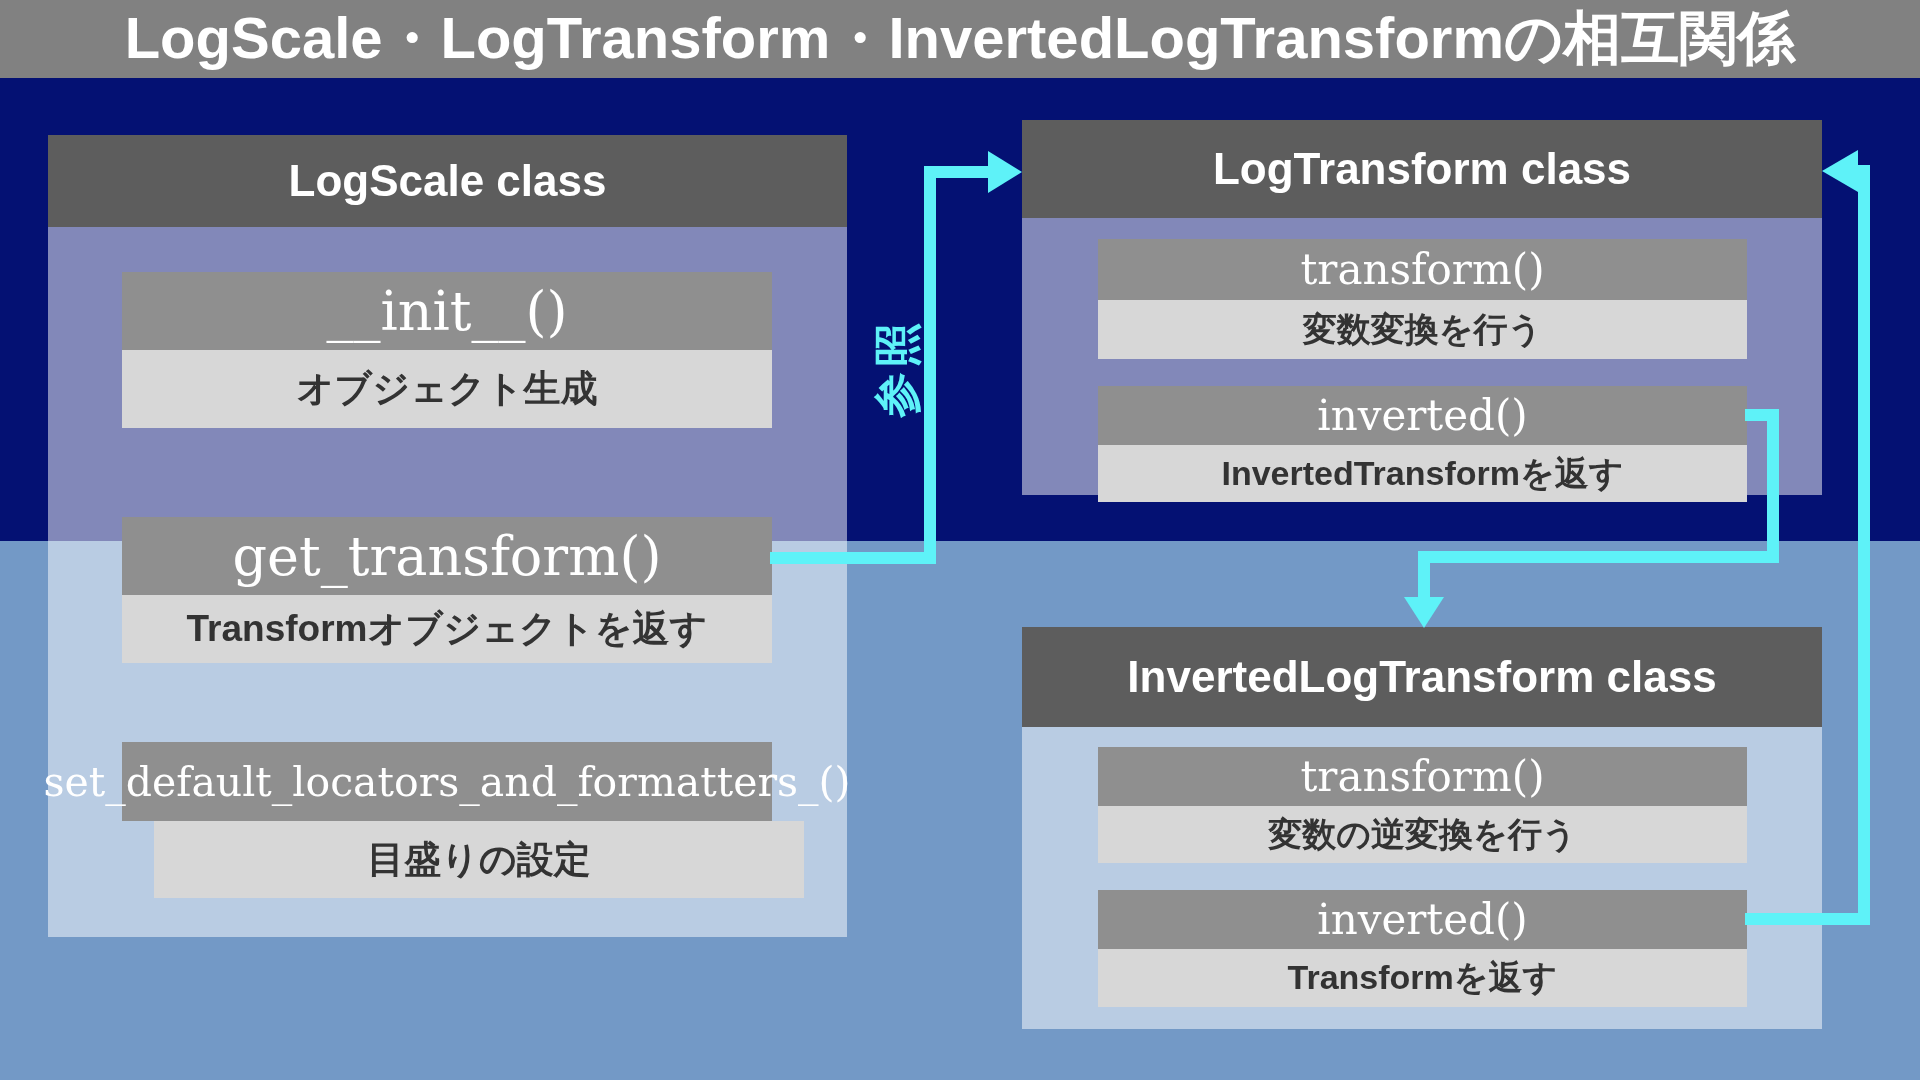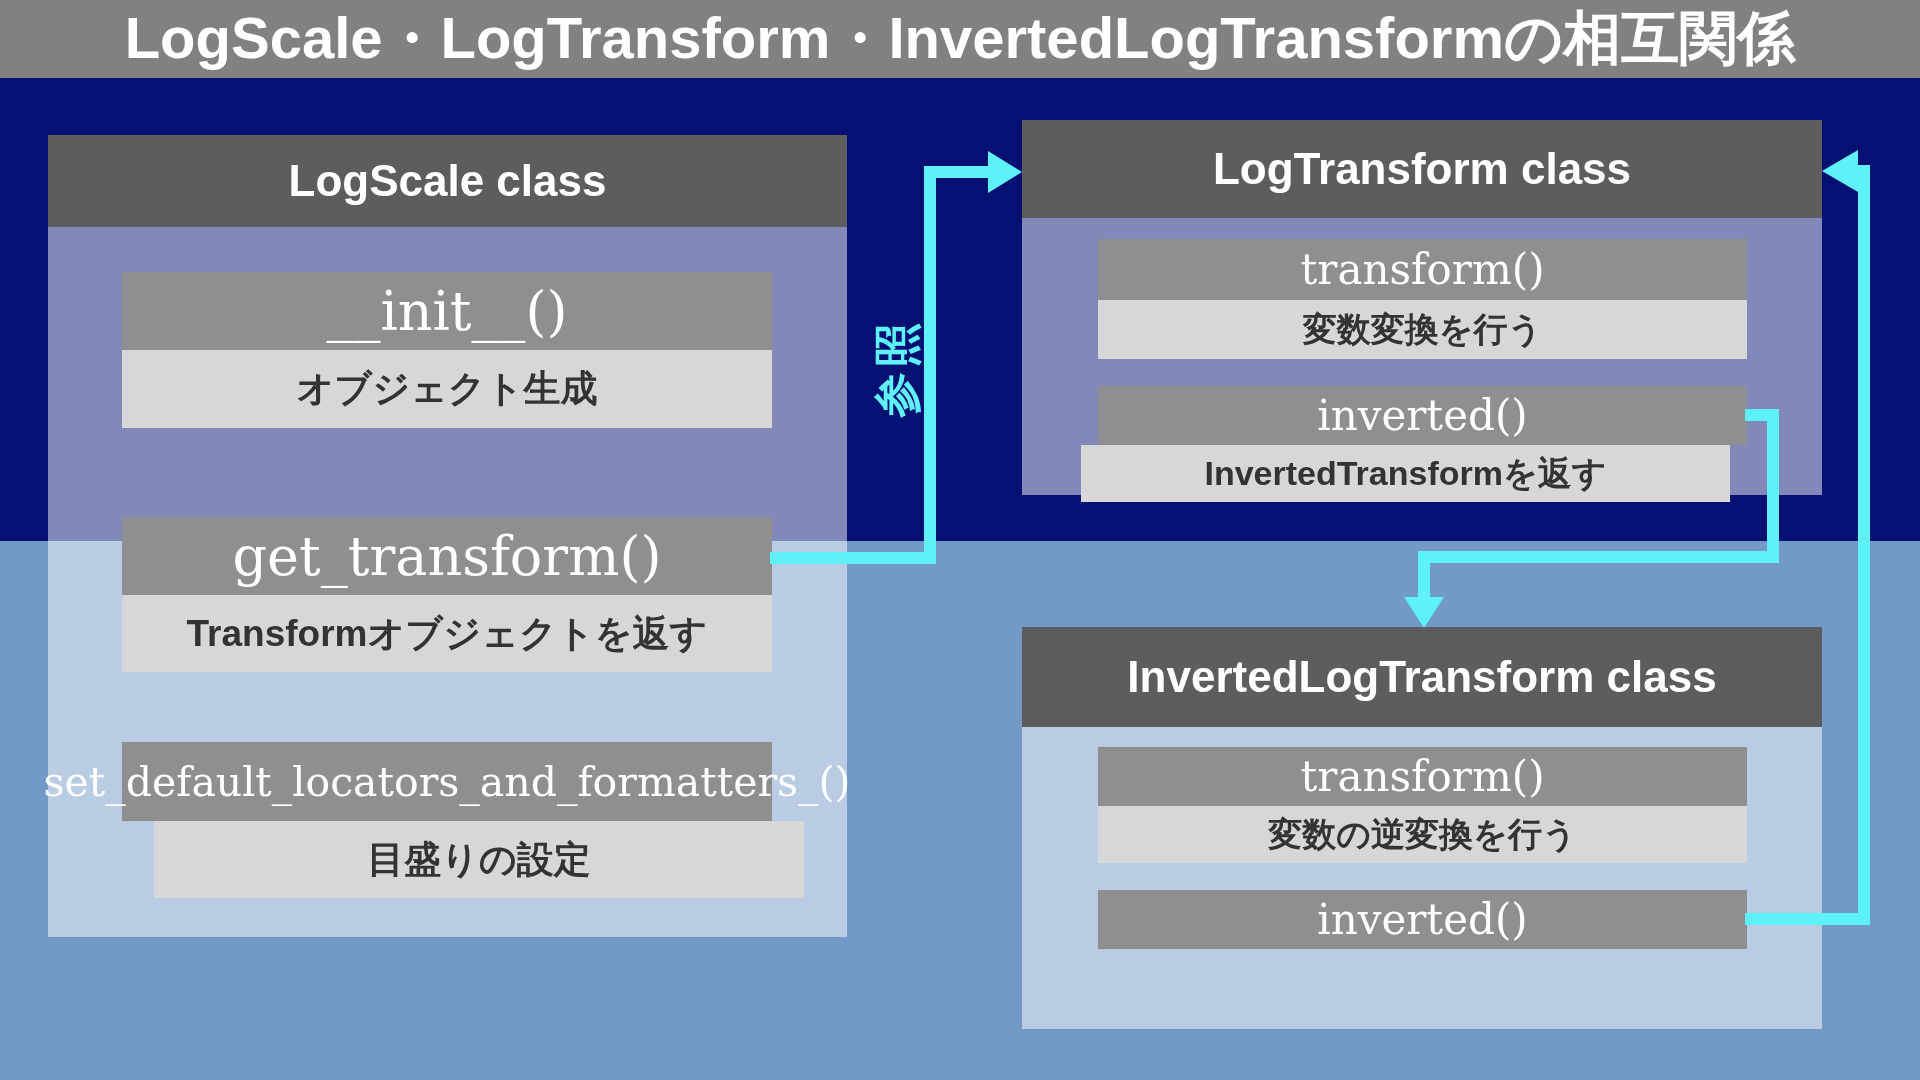--- a/index.html
+++ b/index.html
@@ -22,30 +22,30 @@
   .mname,.mdesc{position:absolute;display:flex;align-items:center;justify-content:center;white-space:nowrap;}
   .mname{background:var(--c-method_header,#8f8f8f);color:#fff;
           font-family:"DejaVu Serif","Liberation Serif",serif;}
   .mdesc{background:var(--c-method_desc_bg,#d7d7d7);color:#333;font-weight:bold;text-align:center;}
   
   #box-logscale{left:48px;top:135px;width:799px;height:802px;}
   #box-logscale .chead{height:92px;}
   #ls-n0{left:74px;top:137px;width:650px;height:78px;font-size:54px;}
   #ls-d0{left:74px;top:215px;width:650px;height:78px;font-size:37px;}
   #ls-n1{left:74px;top:382px;width:650px;height:78px;font-size:54px;}
-  #ls-d1{left:74px;top:460px;width:650px;height:77px;font-size:37px;}
+  #ls-d1{left:74px;top:460px;width:650px;height:68px;font-size:37px;}
   #ls-n2{left:74px;top:607px;width:650px;height:79px;font-size:41px;}
   #ls-d2{left:74px;top:686px;width:650px;height:77px;font-size:37px;margin-left:32px;}
   
   #box-logtransform{left:1022px;top:120px;width:800px;height:375px;}
   #box-logtransform .chead{height:98px;}
   #lt-n0{left:76px;top:119px;width:649px;height:61px;font-size:42px;}
   #lt-d0{left:76px;top:180px;width:649px;height:59px;font-size:34px;}
   #lt-n1{left:76px;top:266px;width:649px;height:59px;font-size:42px;}
-  #lt-d1{left:59px;top:325px;width:649px;height:57px;font-size:34px;}
+  #lt-d1{left:76px;top:325px;width:649px;height:57px;font-size:34px;}
   
   #box-invlogtransform{left:1022px;top:627px;width:800px;height:402px;}
   #box-invlogtransform .chead{height:100px;}
   #il-n0{left:76px;top:120px;width:649px;height:59px;font-size:42px;}
   #il-d0{left:76px;top:179px;width:649px;height:57px;font-size:34px;}
   #il-n1{left:76px;top:263px;width:649px;height:59px;font-size:42px;}
   #il-d1{left:76px;top:322px;width:649px;height:58px;font-size:34px;}
   
   .seg{position:absolute;background:var(--c-arrow,#5ef2f8);}
   .tri{position:absolute;width:0;height:0;}
@@ -104,20 +104,21 @@
     <div class="mdesc" id="lt-d1">InvertedTransformを返す</div>
   </div>
 
   <div class="classbox" id="box-invlogtransform">
     <div class="chead">
       <span>InvertedLogTransform class</span>
     </div>
     <div class="mname" id="il-n0">transform()</div>
     <div class="mdesc" id="il-d0">変数の逆変換を行う</div>
     <div class="mname" id="il-n1">inverted()</div>
+    <div class="mdesc" id="il-d1">Transformを返す</div>
   </div>
 
   <div class="seg" id="a-h1"></div>
   <div class="seg" id="a-v"></div>
   <div class="seg" id="a-h2"></div>
   <div class="tri" id="a-head"></div>
   <div class="ref-label">参照</div>
 
   <div class="seg" id="b-h1"></div>
   <div class="seg" id="b-v1"></div>

